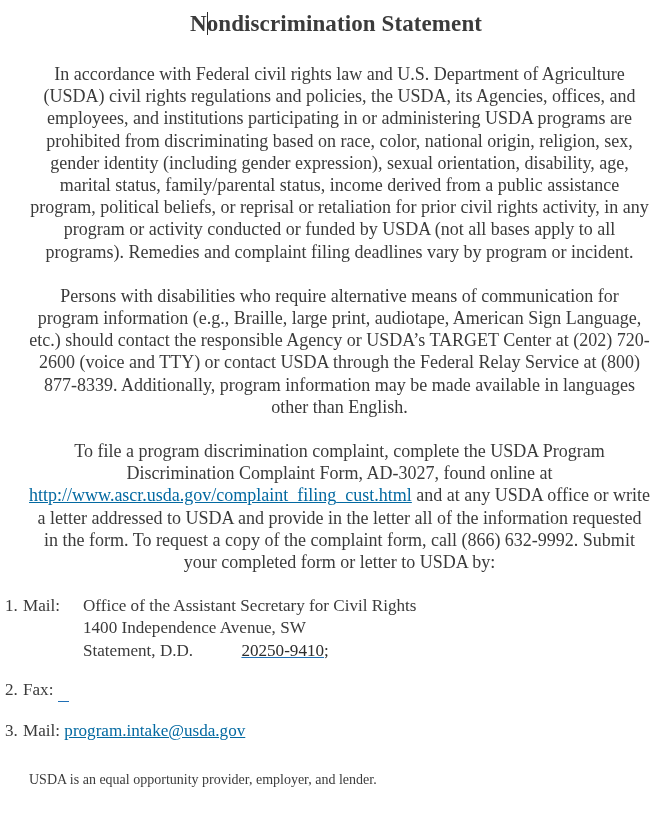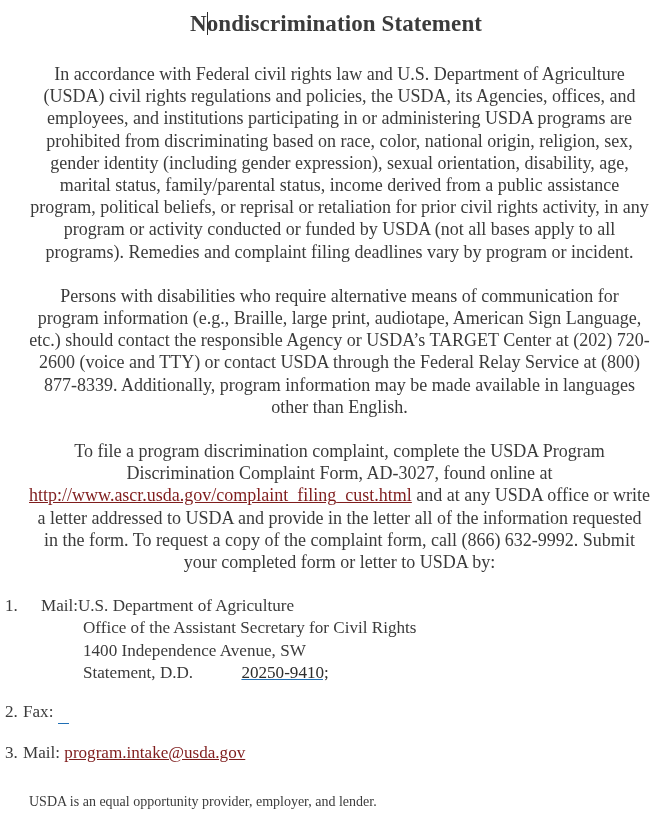--- a/index.html
+++ b/index.html
@@ -48,21 +48,21 @@
     font-size: 18px;
     line-height: 22.2px;
     margin: 0 0 22px 0;
     text-align: center;
     color: #3b3b3b;
   }
   p.para.first {
     margin-top: 24px;
   }
   a.link {
-    color: #7f1d1d;
+    color: #0369a1;
     text-underline-offset: 1px;
   }
   .list-block {
     padding: 0 0 0 0;
     margin: 0;
   }
   .list-item {
     display: flex;
     align-items: flex-start;
     font-size: 17.1px;
@@ -72,21 +72,20 @@
   .li-num {
     width: 23px;
     flex: 0 0 23px;
     text-align: left;
     padding-left: 5px;
     box-sizing: border-box;
   }
   .li-label {
     flex: 0 0 auto;
     white-space: pre;
-    text-align: right;
   }
   .li-label.mail {
     width: 55px;
   }
   .li-body {
     flex: 1 1 auto;
   }
   .addr-line {
     display: block;
     white-space: pre;
@@ -132,21 +131,20 @@
     <p class="para"><span>To file a program discrimination complaint, complete the USDA Program Discrimination Complaint Form, AD-3027, found online at </span><a class="link" href="#">http://www.ascr.usda.gov/complaint_filing_cust.html</a><span> and at any USDA office or write a letter addressed to USDA and provide in the letter all of the information requested in the form.  To request a copy of the complaint form, call (866) 632-9992.  Submit your completed form or letter to USDA by:</span></p>
 
   </div>
 
   <div class="list-block">
 
     <div class="list-item">
       <span class="li-num">1.</span>
       <span class="li-label mail">Mail:</span>
       <span class="li-body">
-        <span class="addr-line">U.S. Department of Agriculture</span>
         <span class="addr-line indent">Office of the Assistant Secretary for Civil Rights</span>
         <span class="addr-line indent">1400 Independence Avenue, SW</span>
         <span class="addr-line indent"><span>Statement, D.D. </span><a class="ul-link" href="#">20250-9410;</a></span>
       </span>
     </div>
 
     <div class="list-item">
       <span class="li-num">2.</span>
       <span class="li-label">Fax:</span>
       <span class="li-body">&nbsp;<a class="blank-link" href="#">&nbsp;</a></span>

